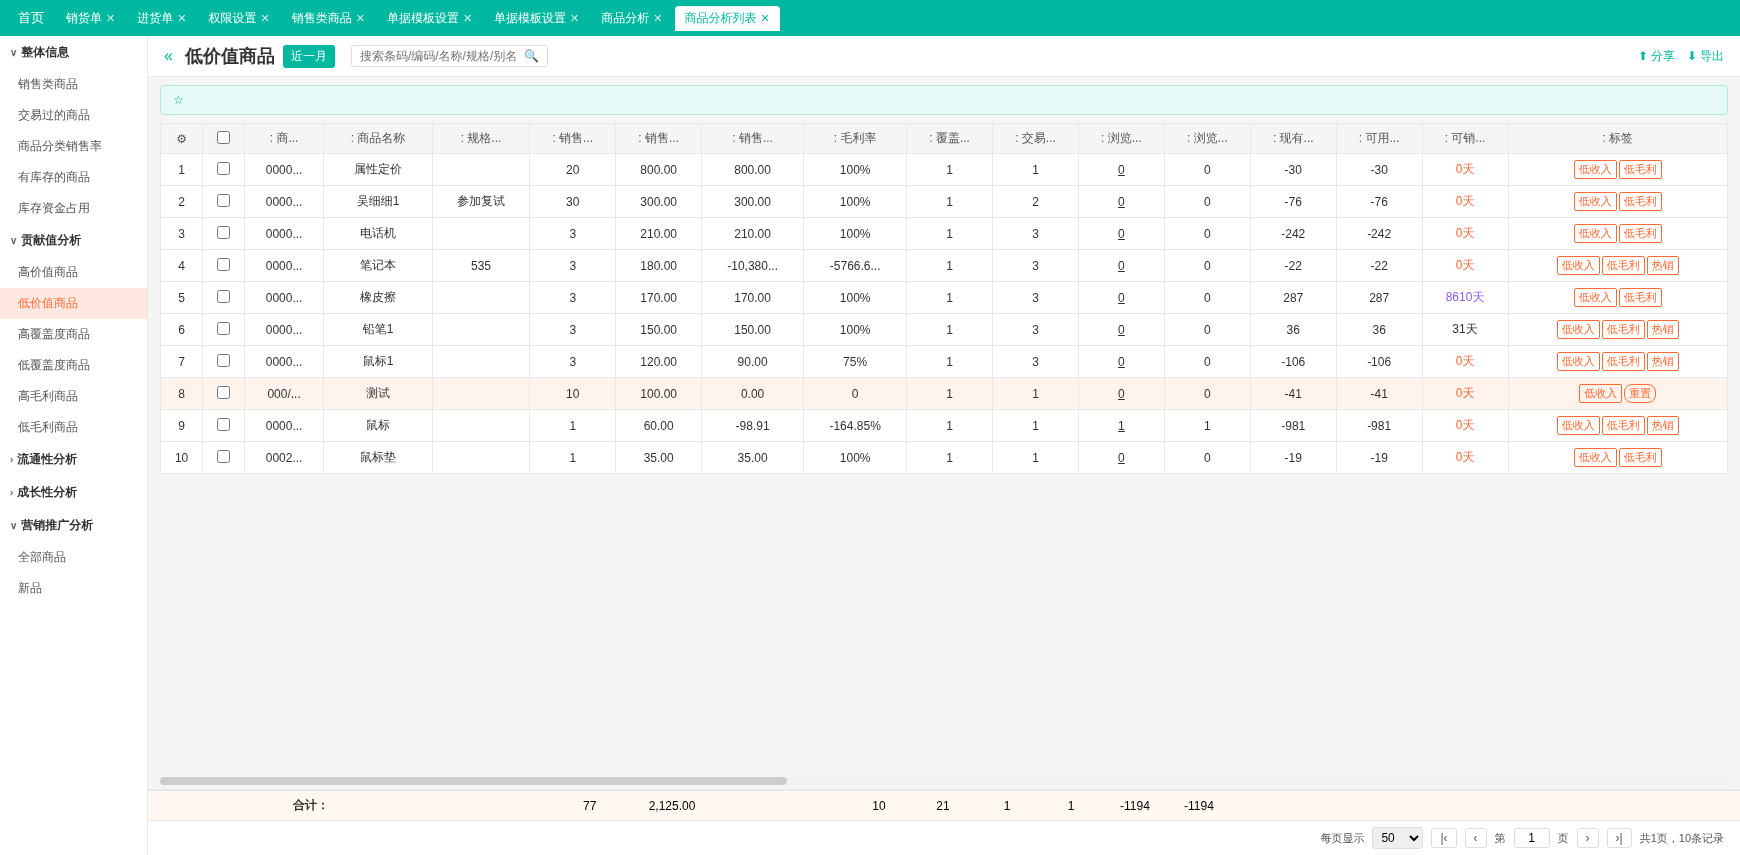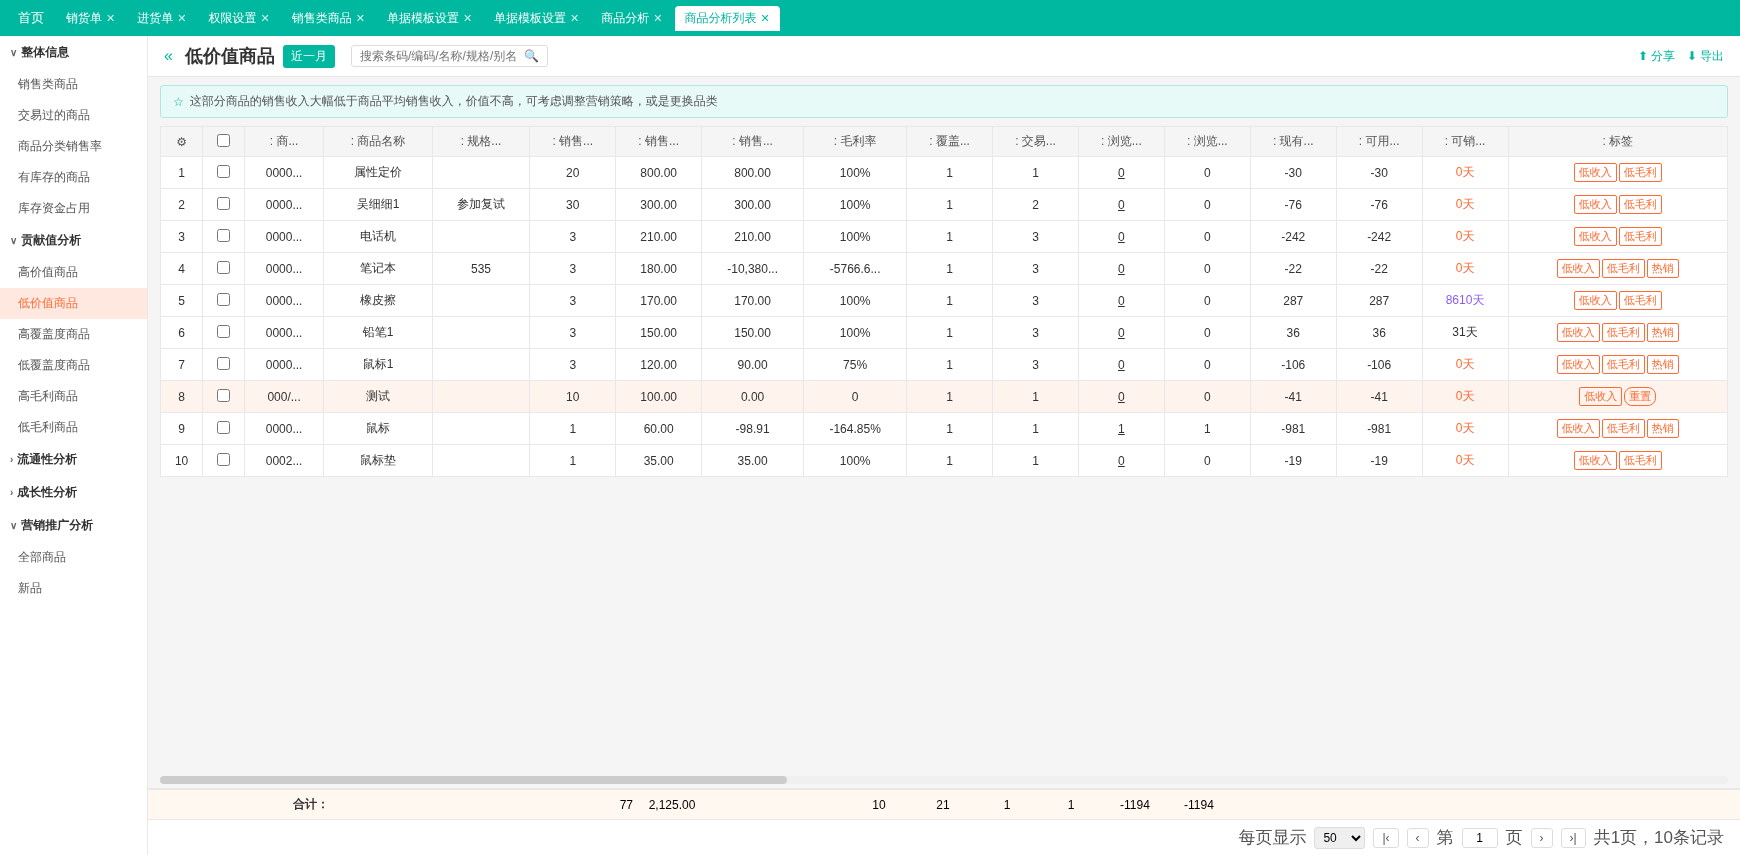--- a/index.html
+++ b/index.html
@@ -214,21 +214,21 @@
     
     .pagination-bar {
       display: flex;
       align-items: center;
       justify-content: flex-end;
       padding: 6px 16px;
       background: #fff;
       border-top: 1px solid #e8e8e8;
       gap: 8px;
     }
-    .pagination-bar span { color: #555; font-size: 17px; }
+    .pagination-bar span { color: #555; font-size: 11px; }
     .page-size-select {
       border: 1px solid #ddd;
       border-radius: 3px;
       padding: 2px 4px;
       font-size: 12px;
     }
     .page-btn {
       border: 1px solid #ddd;
       background: #fff;
       padding: 2px 8px;
@@ -355,21 +355,20 @@
         </div>
         <div class="header-action">
           <span>⬇</span>
           <span>导出</span>
         </div>
       </div>
     </div>
 
     <div class="info-banner">
       <span class="info-icon">☆</span>
-      <span>这部分商品的销售收入大幅低于商品平均销售收入，价值不高，可考虑调整营销策略，或是更换品类</span>
     </div>
 
     <div class="table-container">
       <table>
         <thead>
           <tr>
             <th>⚙</th>
             <th><input type="checkbox" style=""></th>
             <th>: 商...</th>
             <th>: 商品名称</th>
@@ -586,21 +585,21 @@
     <div class="scrollbar-area">
       <div class="scrollbar-thumb"></div>
     </div>
 
     <div class="table-footer">
       <div class="footer-label">合计：</div>
       <div style="display:flex;flex:1;gap:4px;align-items:center;">
         <span style="min-width:90px;text-align:center;"></span>
         <span style="min-width:70px;text-align:center;"></span>
         <span style="min-width:70px;text-align:center;"></span>
-        <span style="min-width:50px;text-align:right;">77</span>
+        <span style="min-width:50px;text-align:left;">77</span>
         <span style="min-width:70px;text-align:center;">2,125.00</span>
         <span style="min-width:70px;text-align:center;"></span>
         <span style="min-width:60px;text-align:center;"></span>
         <span style="min-width:60px;text-align:center;">10</span>
         <span style="min-width:60px;text-align:center;">21</span>
         <span style="min-width:60px;text-align:center;">1</span>
         <span style="min-width:60px;text-align:center;">1</span>
         <span style="min-width:60px;text-align:center;">-1194</span>
         <span style="min-width:60px;text-align:center;">-1194</span>
       </div>

